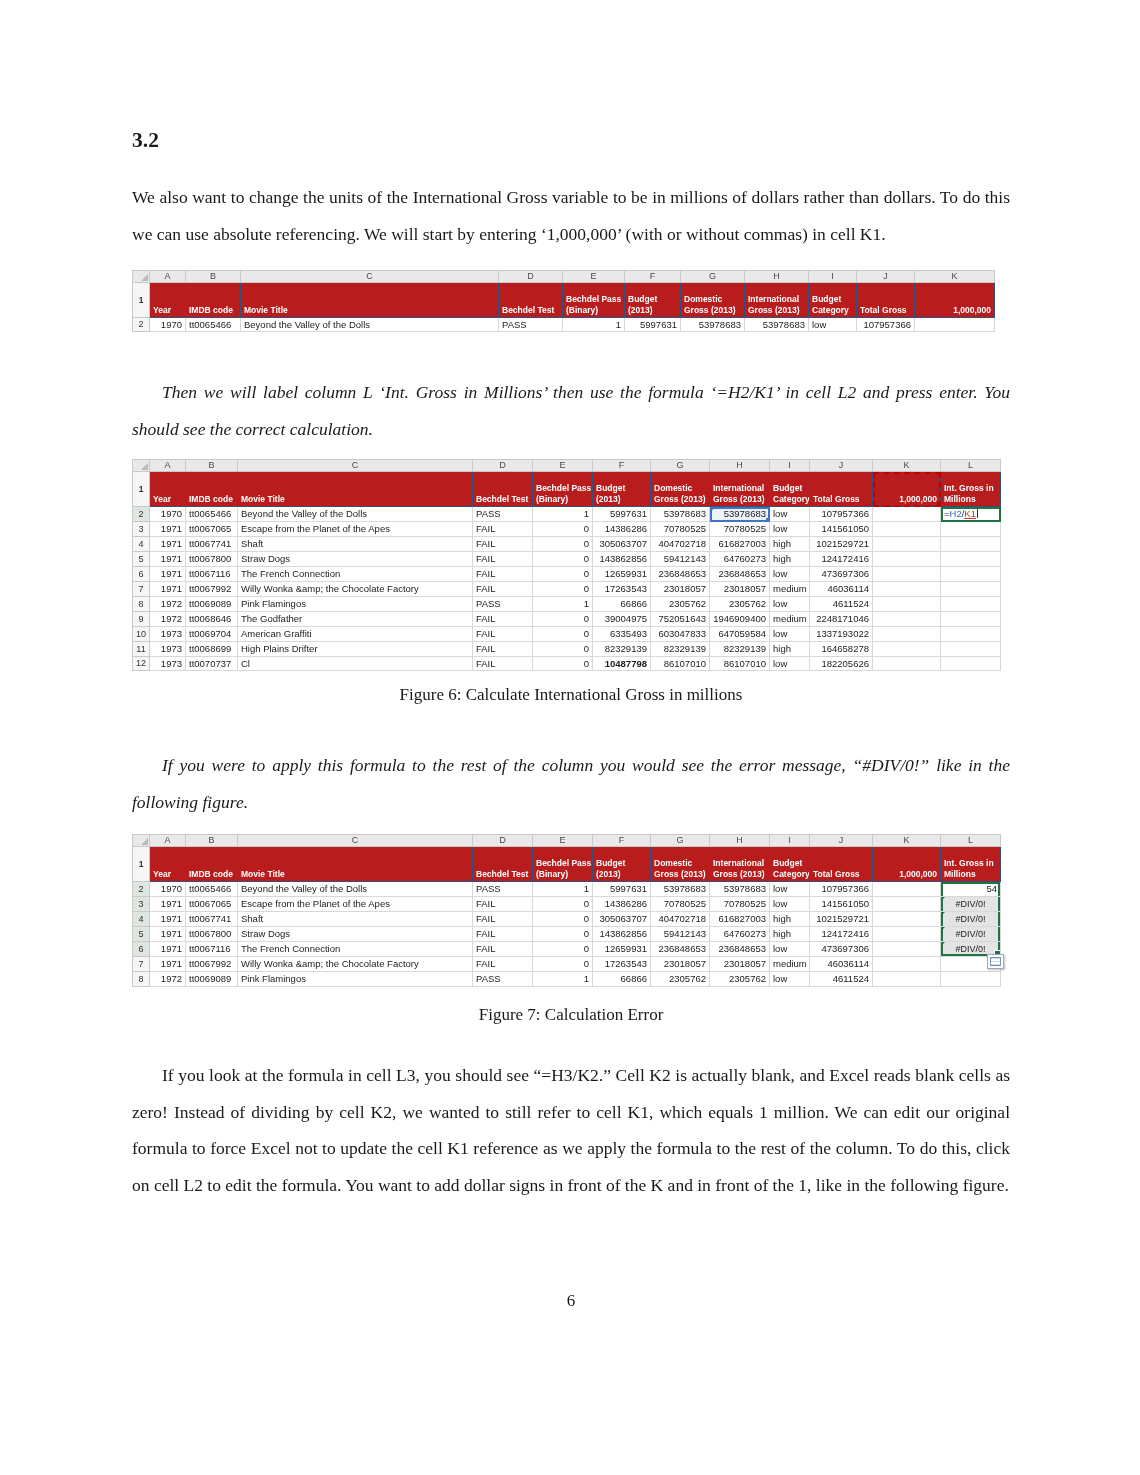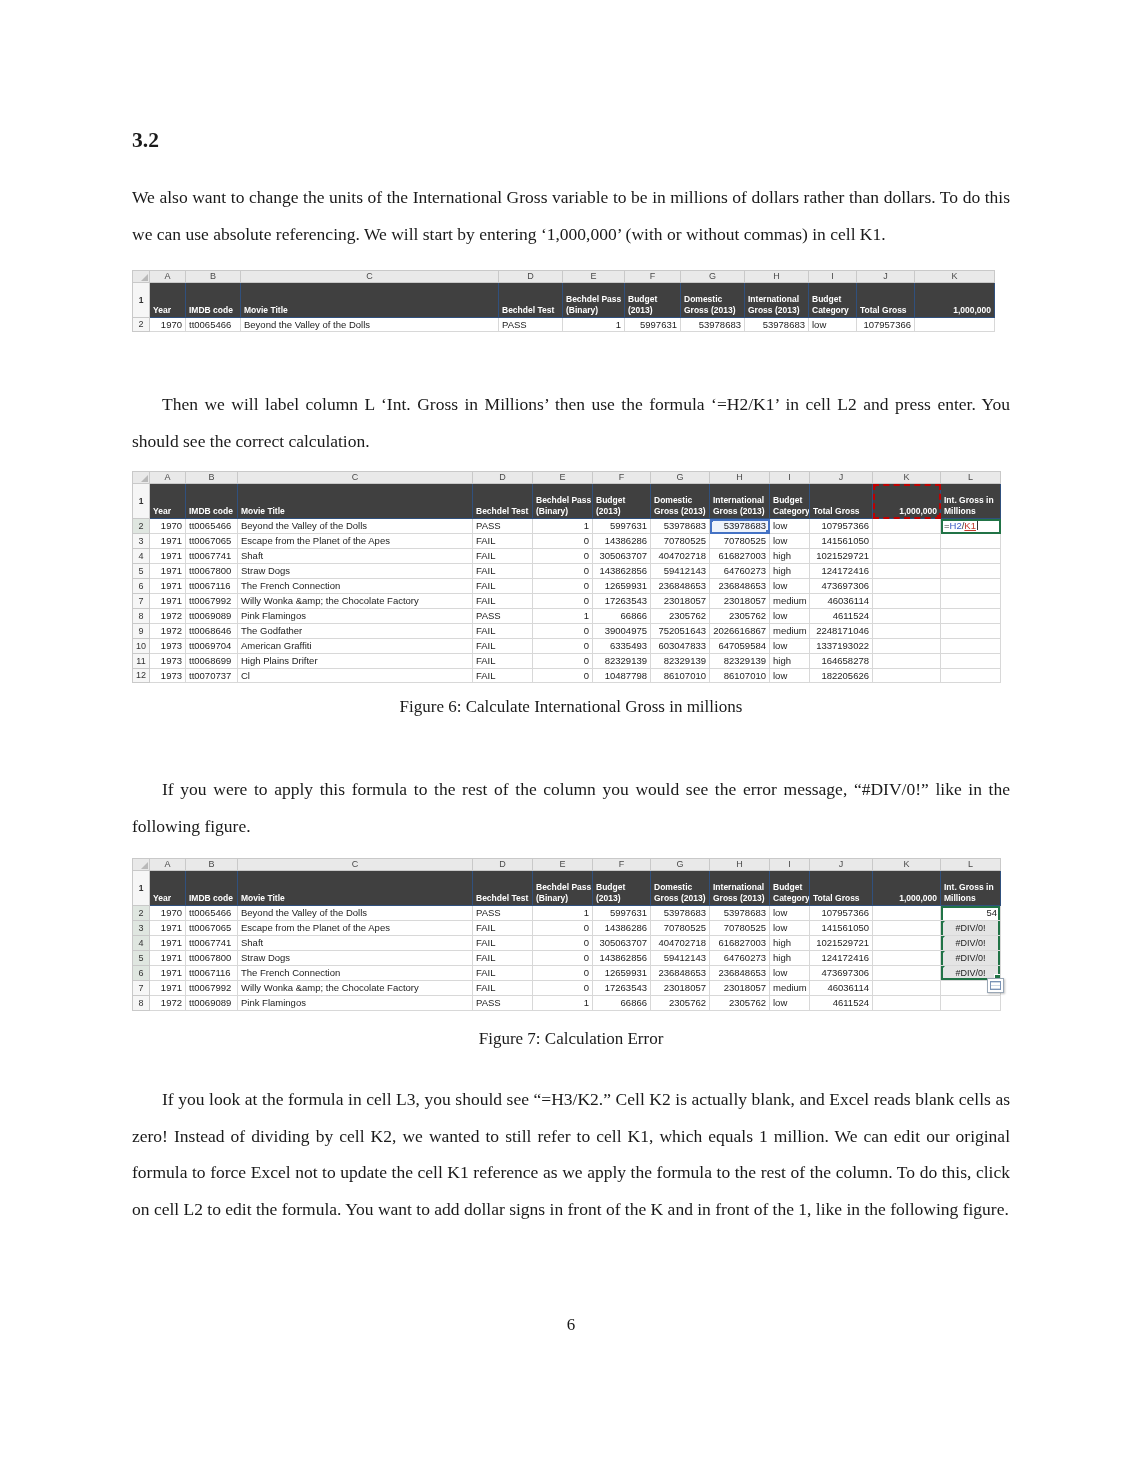--- a/index.html
+++ b/index.html
@@ -7,21 +7,21 @@
     width:1140px; height:1475px; background:#ffffff; position:relative;
     font-family:"Liberation Serif", serif; color:#1a1a1a; overflow:hidden;
   }
   .content { position:absolute; left:132px; top:0; width:878px; }
 
   .section-heading { margin-top:128px; font-size:21.5px; font-weight:bold; display:flex;flex-direction:column; }
   .sec-num { margin-right:34px; }
 
   p.body { font-size:17.5px; line-height:36.5px; text-align:justify; margin:0; }
   p.m26 { margin-top:26px; }
-  p.m38 { margin-top:54px; }
+  p.m38 { margin-top:42px;font-style:italic; }
   p.m32 { margin-top:32px; }
   .indent { text-indent:30px; }
 
   .figure { margin:0; }
   .fig5 { margin-top:18px; }
   .fig6 { margin-top:12px; }
   .fig7 { margin-top:14px; }
   .figcap { text-align:center; font-size:17px; }
   .cap5 { margin-top:17px; }
   .cap6 { margin-top:14px; }
@@ -32,21 +32,21 @@
   
   .sheet { border-collapse:collapse; table-layout:fixed; background:#fff;
            font-family:"Liberation Sans", sans-serif; font-size:9.5px; color:#1c1c1c; }
   .sheet td { border:1px solid #d8d8d8; padding:0 3px; white-space:nowrap;
               overflow:hidden; height:14px; line-height:14px; }
   .letters td { background:#e9e9e9; border-color:#c9c9c9; color:#4a4a4a;
                 text-align:center; height:11px; line-height:11px; font-size:9px; padding:0 1px; }
   .rowhead { background:#f6f6f6; border-color:#c9c9c9 !important; color:#333;
              text-align:center; font-size:9px; font-weight:normal; }
   .rh-sel { background:#dfe6e0; }
-  .hdr td { background:#404040; color:#fff; font-weight:bold; border:1px solid #30507d;
+  .hdr td { background:#b91c1c; color:#fff; font-weight:bold; border:1px solid #30507d;
             vertical-align:bottom; height:30px; line-height:10.5px; font-size:8.5px; padding:2px 3px; }
   .hdr td.rowhead { background:#f6f6f6; color:#333; vertical-align:middle; }
   .r { text-align:right; }
   .corner { background:#e9e9e9; position:relative; }
   .corner-tri { position:absolute; right:1px; bottom:1px; width:0; height:0;
                 border-left:7px solid transparent; border-bottom:7px solid #b9b9b9; }
 
   .ants-red { outline:2px dashed #c00000; outline-offset:-2px; position:relative; }
   .ants-red::before, .ants-red::after { content:""; position:absolute; width:3px; height:3px; background:#c00000; }
   .ants-red::before { top:0; left:0; }
@@ -372,21 +372,21 @@
             </tr>
             <tr>
               <td class="rowhead">9</td>
               <td class="r">1972</td>
               <td>tt0068646</td>
               <td>The Godfather</td>
               <td>FAIL</td>
               <td class="r">0</td>
               <td class="r">39004975</td>
               <td class="r">752051643</td>
-              <td class="r">2026616867</td>
+              <td class="r">1946909400</td>
               <td>medium</td>
               <td class="r">2248171046</td>
               <td class="r"></td>
               <td></td>
             </tr>
             <tr>
               <td class="rowhead">10</td>
               <td class="r">1973</td>
               <td>tt0069704</td>
               <td>American Graffiti</td>
@@ -415,21 +415,21 @@
               <td class="r"></td>
               <td></td>
             </tr>
             <tr>
               <td class="rowhead" style="height: 5px; line-height: 13px; vertical-align: top;">12</td>
               <td class="r" style="height: 5px; line-height: 13px; vertical-align: top;">1973</td>
               <td style="height: 5px; line-height: 13px; vertical-align: top;">tt0070737</td>
               <td style="height: 5px; line-height: 13px; vertical-align: top;">Cl</td>
               <td style="height: 5px; line-height: 13px; vertical-align: top;">FAIL</td>
               <td class="r" style="height: 5px; line-height: 13px; vertical-align: top;">0</td>
-              <td class="r" style="height: 5px; line-height: 13px; vertical-align: top;">10487798</td>
+              <td class="r" style="height: 5px; line-height: 13px; vertical-align: top; font-weight: bold;">10487798</td>
               <td class="r" style="height: 5px; line-height: 13px; vertical-align: top;">86107010</td>
               <td class="r" style="height: 5px; line-height: 13px; vertical-align: top;">86107010</td>
               <td style="height: 5px; line-height: 13px; vertical-align: top;">low</td>
               <td class="r" style="height: 5px; line-height: 13px; vertical-align: top;">182205626</td>
               <td class="r" style="height: 5px; line-height: 13px; vertical-align: top;"></td>
               <td style="height: 5px; line-height: 13px; vertical-align: top;"></td>
             </tr>
           </tbody>
         </table>
       </div>

